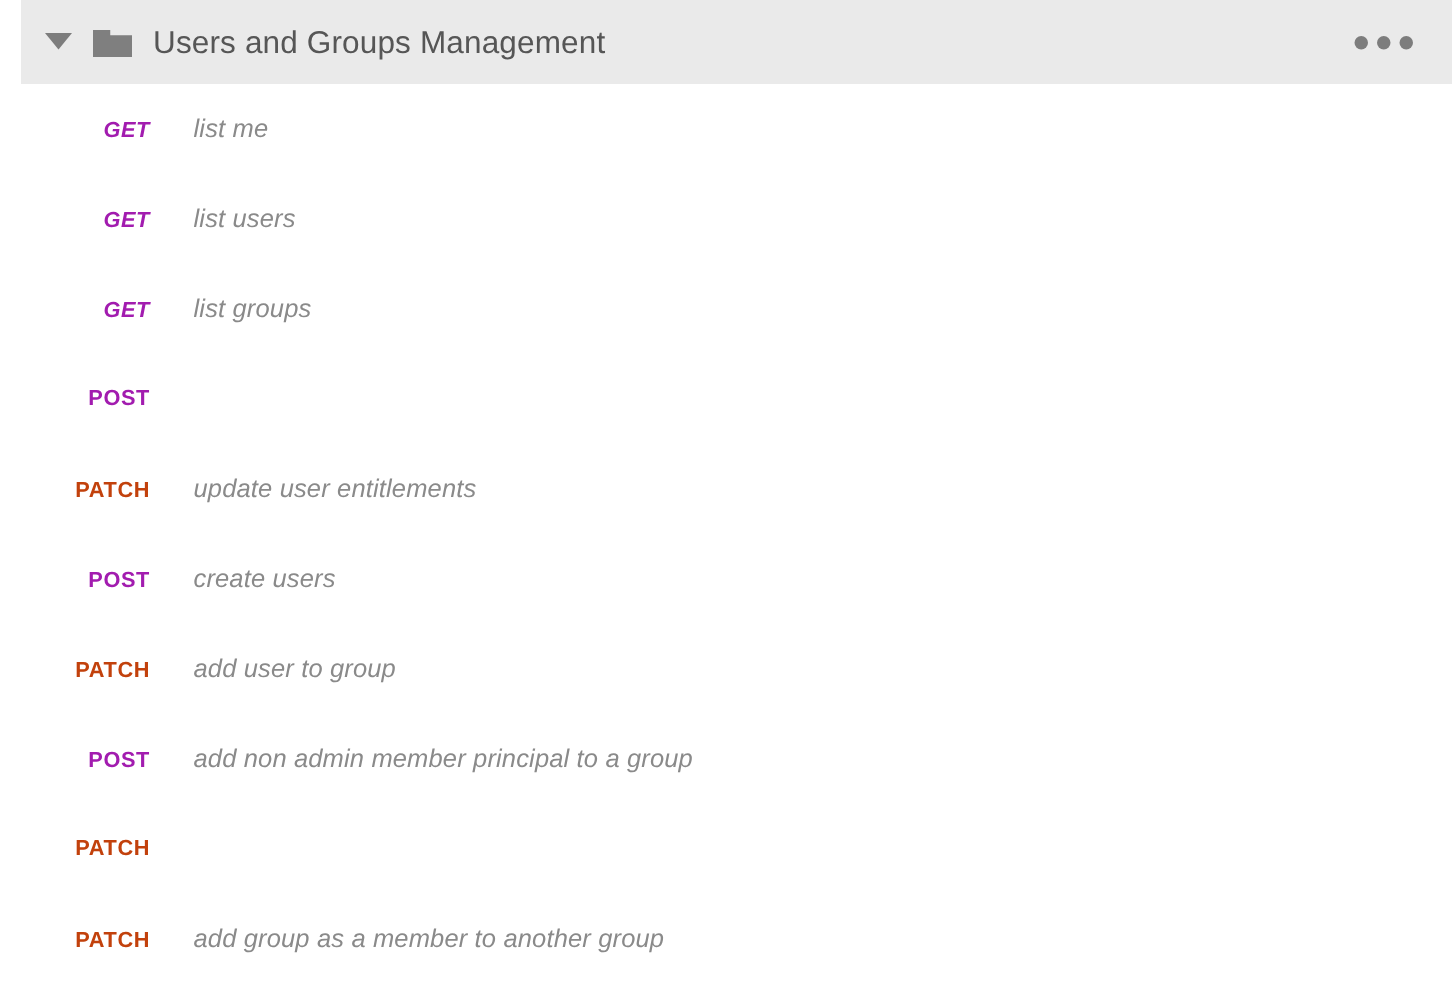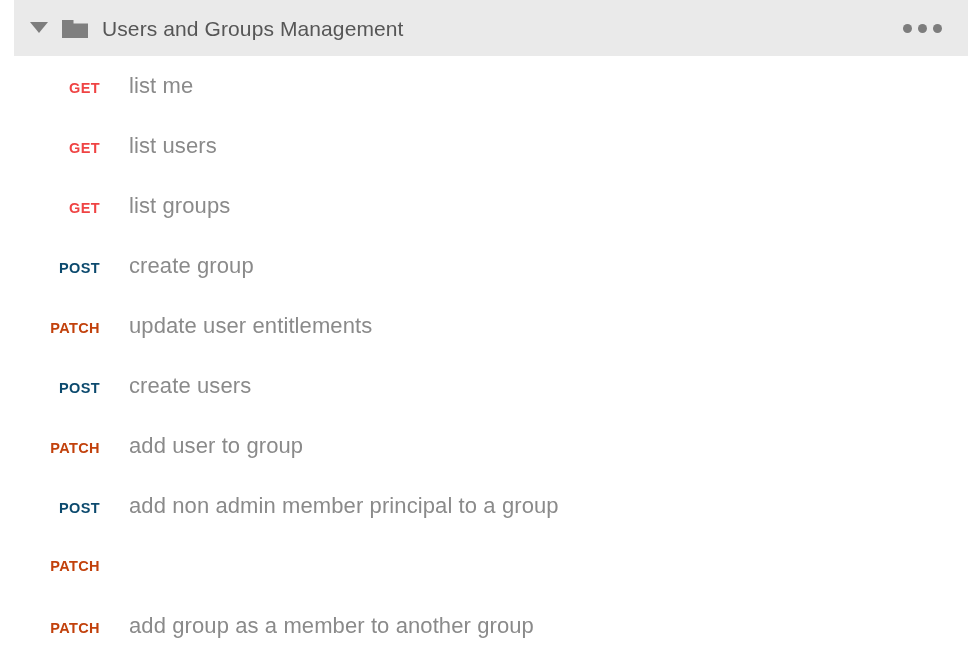--- a/index.html
+++ b/index.html
@@ -108,32 +108,33 @@
   .request-method {
     flex: 0 0 100px;
     width: 100px;
     text-align: right;
     font-size: 14.5px;
     font-weight: bold;
     letter-spacing: 0.4px;
     line-height: 60px;
     white-space: nowrap;
   }
-  .request-method.m-get   { color: #ef4444; }
-  .request-method.m-post  { color: #0c4a6e; }
+  .request-method.m-get   { color: #a21caf; font-style: italic; }
+  .request-method.m-post  { color: #a21caf; }
   .request-method.m-patch { color: #c2410c; }
 
   .request-name {
     flex: 0 1 auto;
     margin-left: 29px;
-    font-size: 22px;
+    font-size: 17px;
     color: #8a8a8a;
     line-height: 60px;
     white-space: nowrap;
     letter-spacing: 0.1px;
+    font-style: italic;
   }
 </style>
 </head>
 <body>
 
 <div class="folder-panel">
 
   <div class="folder-header">
 
     <span class="chevron-icon">
@@ -168,21 +169,20 @@
       <div class="request-row">
         <span class="request-method m-get">GET</span>
         <span class="request-name">list users</span>
       </div>
       <div class="request-row">
         <span class="request-method m-get">GET</span>
         <span class="request-name">list groups</span>
       </div>
       <div class="request-row">
         <span class="request-method m-post">POST</span>
-        <span class="request-name">create group</span>
       </div>
       <div class="request-row">
         <span class="request-method m-patch">PATCH</span>
         <span class="request-name">update user entitlements</span>
       </div>
       <div class="request-row">
         <span class="request-method m-post">POST</span>
         <span class="request-name">create users</span>
       </div>
       <div class="request-row">

